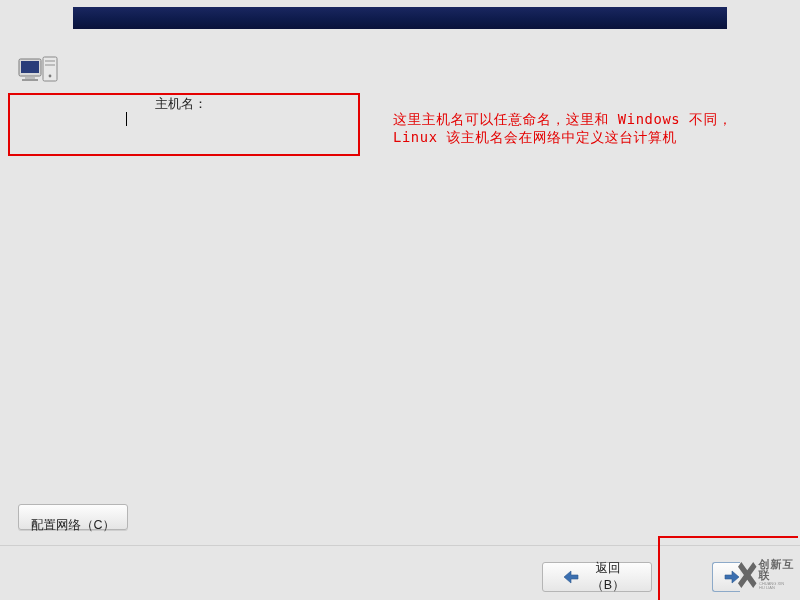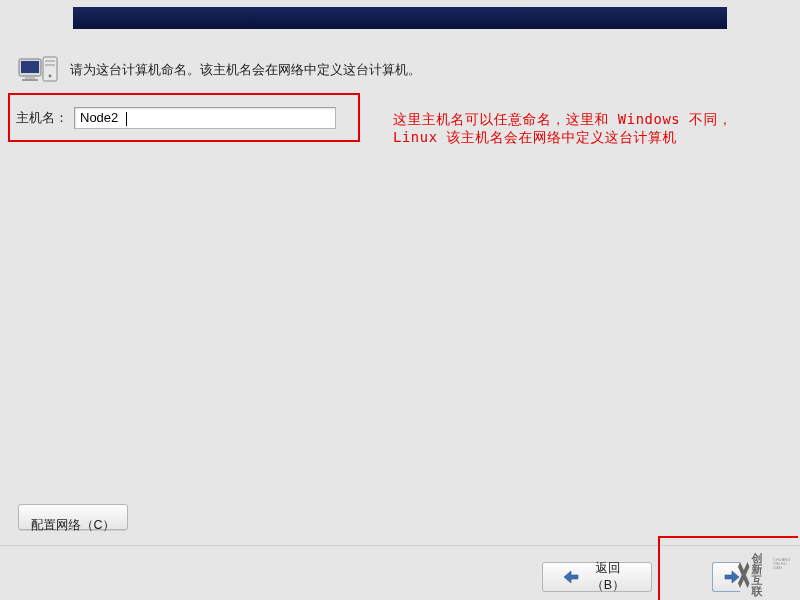--- a/index.html
+++ b/index.html
@@ -23,23 +23,23 @@
       display: flex; align-items: center;
     }
     .computer-icon {
       width: 42px; height: 30px; position: relative; flex: 0 0 42px; margin-right: 10px;
       display: flex; align-items: flex-end;
     }
     .computer-icon svg { width: 42px; height: 30px; }
     .instruction-text { line-height: 1.4; }
     .hostname-box {
       position: absolute;
-      top: 93px; left: 8px; width: 352px; height: 49px;
+      top: 93px; left: 8px; width: 352px; height: 63px;
       border: 2px solid #e40000;
-      display: flex; align-items: center; padding: 0 6px;
+      display: flex; align-items: center; padding: 0 6px; flex-direction: column;
     }
     .hostname-label { margin-right: 6px; }
     .hostname-input {
       width: 262px;
       height: 22px;
       border: 1px solid #b7b7b7;
       border-top-color: #9c9c9c;
       border-left-color: #9c9c9c;
       box-shadow: inset 1px 1px 2px rgba(0,0,0,.12);
       background: #fff;
@@ -116,21 +116,21 @@
       right: 4px; bottom: 6px;
       width: 58px; height: 38px;
       opacity: 0.92;
       display: flex; align-items: center;
     }
     .watermark-x {
       width: 26px; height: 26px;
       background: #5d5d5d;
       clip-path: polygon(18% 0, 50% 32%, 82% 0, 100% 18%, 68% 50%, 100% 82%, 82% 100%, 50% 68%, 18% 100%, 0 82%, 32% 50%, 0 18%);
     }
-    .watermark-text { margin-left:2px; display:flex; line-height:1; }
+    .watermark-text { margin-left:2px; display:flex; flex-direction:column; line-height:1; }
     .watermark-text .cn { font-size:11px; font-weight:700; color:#5d5d5d; letter-spacing:1px;}
     .watermark-text .en { font-size:5px; color:#8a8a8a; transform:scale(.8); transform-origin:left;}
   </style>
 </head>
 <body>
 
 <div class="top-banner"></div>
 
 <div class="header-row">
   <span class="computer-icon">
@@ -138,26 +138,24 @@
       <rect x="1" y="4" width="22" height="17" rx="1.5" fill="#d9d9d9" stroke="#7d7d7d"></rect>
       <rect x="3" y="6" width="18" height="12" fill="#2a3d7a"></rect>
       <rect x="7" y="22" width="10" height="2" fill="#bdbdbd"></rect>
       <rect x="4" y="24" width="16" height="2" fill="#9a9a9a"></rect>
       <rect x="25" y="2" width="14" height="24" rx="1.5" fill="#e8e8e8" stroke="#8a8a8a"></rect>
       <rect x="27" y="5" width="10" height="2" fill="#bcbcbc"></rect>
       <rect x="27" y="9" width="10" height="2" fill="#bcbcbc"></rect>
       <circle cx="32" cy="21" r="1.4" fill="#7a7a7a"></circle>
     </svg>
   </span>
-  <span class="instruction-text">请为这台计算机命名。该主机名会在网络中定义这台计算机。</span>
 </div>
 
 <div class="hostname-box">
   <span class="hostname-label">主机名：</span>
-  <input class="hostname-input" value="Node2" style="">
   <span class="caret"></span>
 </div>
 
 <div class="annotation">这里主机名可以任意命名，这里和 Windows 不同，Linux 该主机名会在网络中定义这台计算机</div>
 
 <button class="config-network-btn">配置网络（C）</button>
 
 <div class="bottom-bar"></div>
 
 <button class="nav-btn back-btn">

